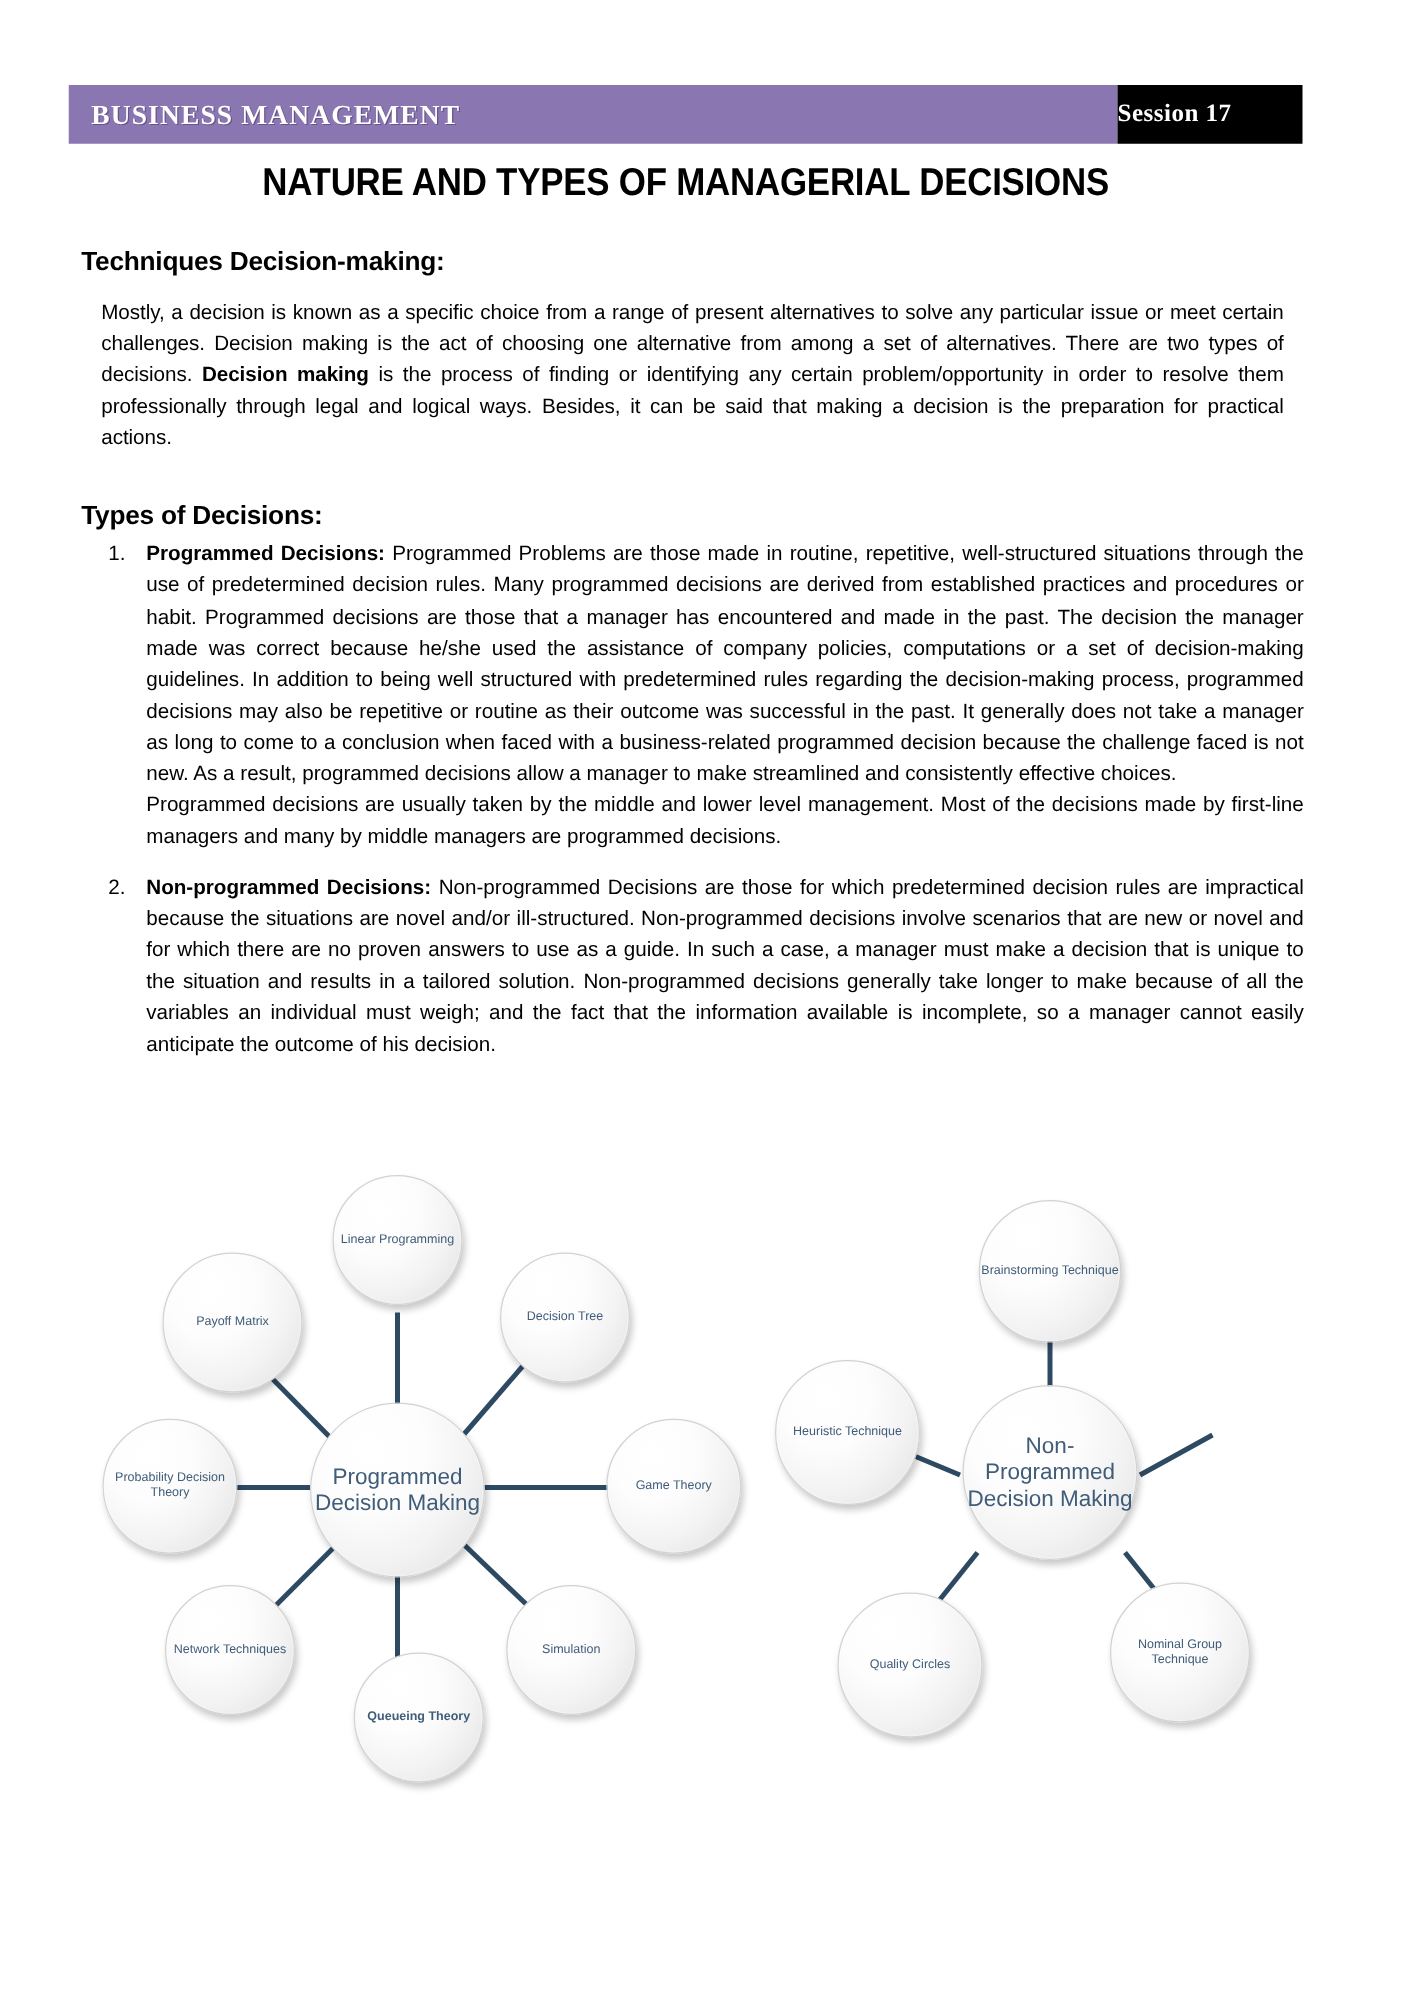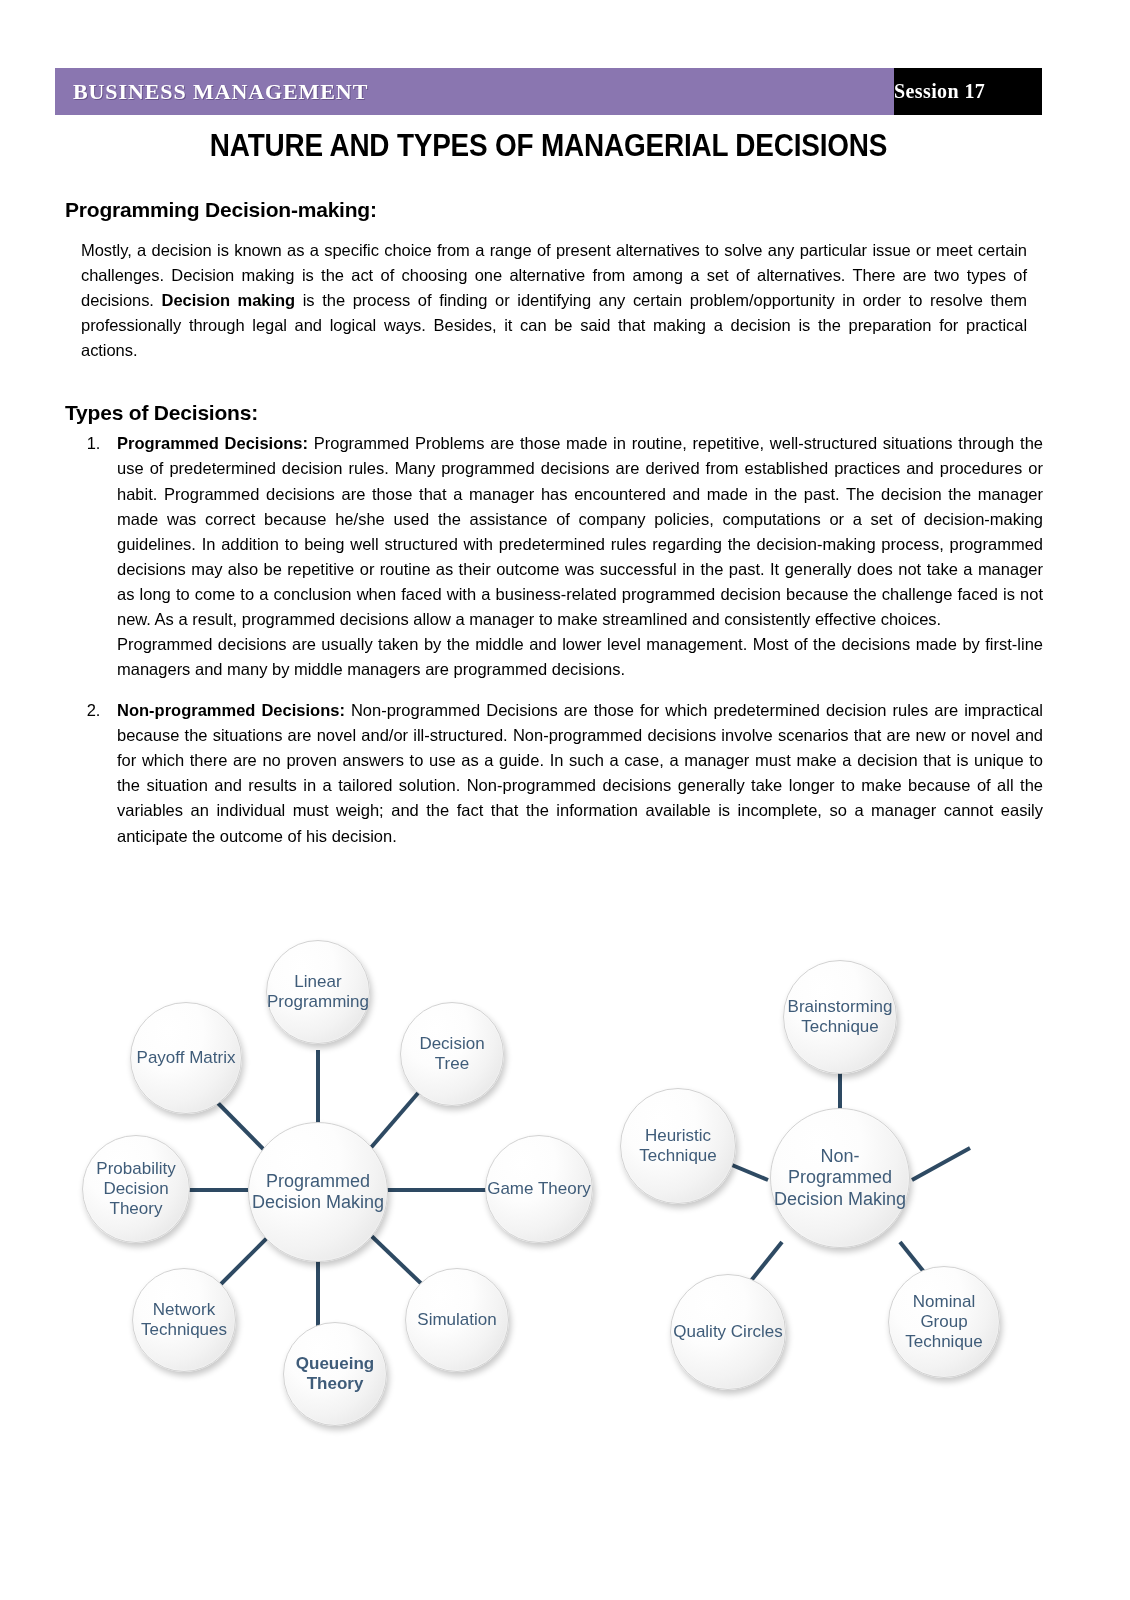--- a/index.html
+++ b/index.html
@@ -138,21 +138,21 @@
     justify-content: center;
     text-align: center;
     color: #3f5c79;
     z-index: 2;
   }
   .node span {
     display: block;
     line-height: 1.18;
     font-family: "Liberation Sans", sans-serif;
   }
-  .node.outer span { font-size: 17px; }
+  .node.outer span { font-size: 10px; }
   .node.center span { font-size: 18px; color: #3f5c79; }
 
   svg.links {
     position: absolute;
     left: 0; top: 0;
     width: 100%; height: 100%;
     z-index: 1;
   }
 </style>
 </head>
@@ -166,21 +166,21 @@
     </div>
     <div class="header-right">
       <span class="header-session">Session 17</span>
     </div>
   </div>
 
   <div class="doc-title">NATURE AND TYPES OF MANAGERIAL DECISIONS</div>
 
   <div class="content">
 
-    <h2 class="section-head">Programming Decision-making:</h2>
+    <h2 class="section-head">Techniques Decision-making:</h2>
 
     <p class="body-text"><span>Mostly, a decision is known as a specific choice from a range of present alternatives to solve any particular issue or meet certain challenges. Decision making is the act of choosing one alternative from among a set of alternatives. There are two types of decisions. </span><b>Decision making</b><span> is the process of finding or identifying any certain problem/opportunity in order to resolve them professionally through legal and logical ways. Besides, it can be said that making a decision is the preparation for practical actions.</span></p>
 
     <div class="spacer-lg"></div>
 
     <h2 class="section-head">Types of Decisions:</h2>
 
     <ol class="decisions">
       <li>
         <p><b>Programmed Decisions:</b><span> Programmed Problems are those made in routine, repetitive, well-structured situations through the use of predetermined decision rules. Many programmed decisions are derived from established practices and procedures or habit. Programmed decisions are those that a manager has encountered and made in the past. The decision the manager made was correct because he/she used the assistance of company policies, computations or a set of decision-making guidelines. In addition to being well structured with predetermined rules regarding the decision-making process, programmed decisions may also be repetitive or routine as their outcome was successful in the past. It generally does not take a manager as long to come to a conclusion when faced with a business-related programmed decision because the challenge faced is not new. As a result, programmed decisions allow a manager to make streamlined and consistently effective choices.</span></p>

